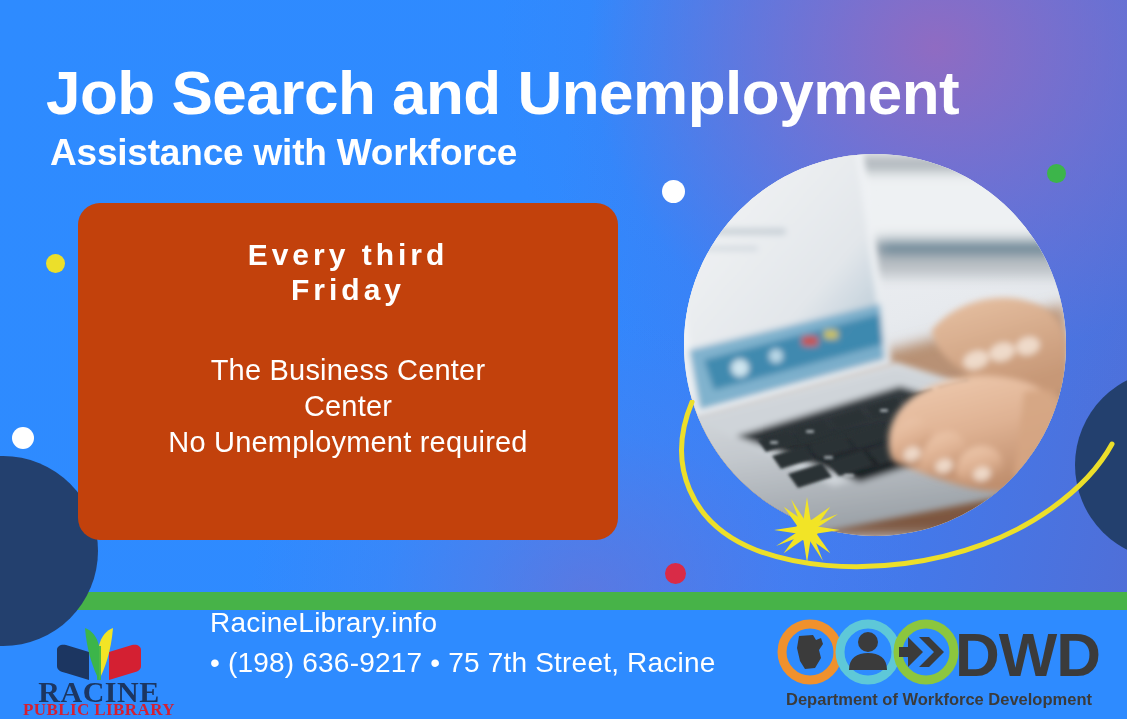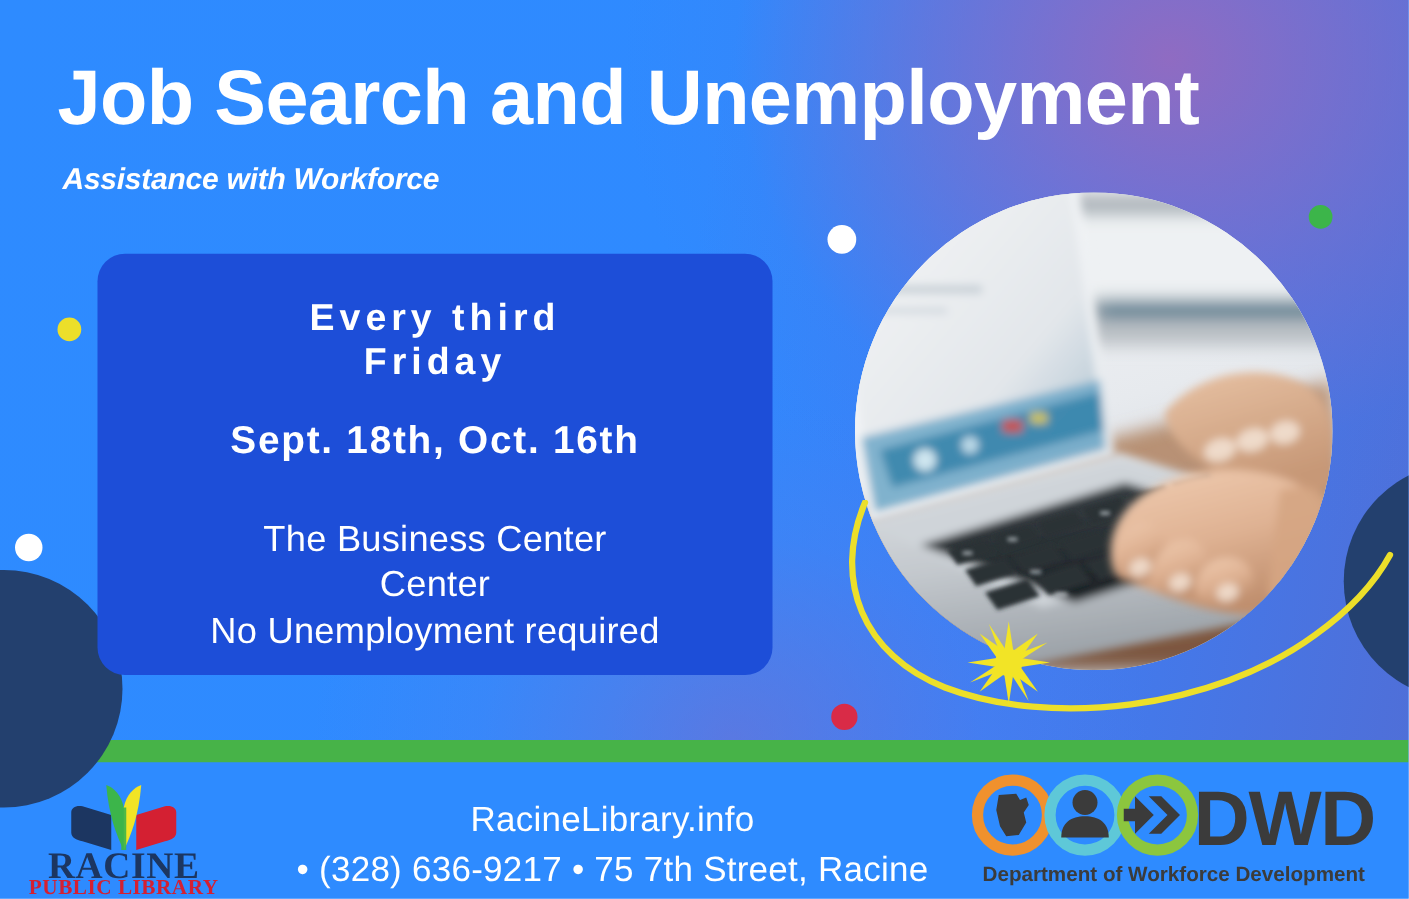--- a/index.html
+++ b/index.html
@@ -59,50 +59,49 @@
   .dot-yellow  { left: 46px;  top: 254px; width: 19px; height: 19px; background: #ecdf2a; }
   .dot-white-l { left: 12px;  top: 427px; width: 22px; height: 22px; background: #ffffff; }
   .dot-white-m { left: 662px; top: 180px; width: 23px; height: 23px; background: #ffffff; }
   .dot-red     { left: 665px; top: 563px; width: 21px; height: 21px; background: #d92b47; }
   .dot-green   { left: 1047px; top: 164px; width: 19px; height: 19px; background: #3cb54a; }
 
   
   .headline-wrap {
     position: absolute;
     left: 46px;
-    top: 48px;
+    top: 62px;
     width: 1030px;
   }
   .headline {
     margin: 0;
     color: #ffffff;
     font-size: 62px;
     font-weight: 700;
     letter-spacing: -0.5px;
     line-height: 1.0;
     white-space: nowrap;
   }
   .subhead {
-    margin: 22px 0 0 4px;
+    margin: 10px 0 0 4px;
     color: #ffffff;
-    font-size: 24px;
+    font-size: 37px;
     font-weight: 700;
     letter-spacing: -0.2px;
     line-height: 1.0;
-    font-style: italic;
   }
 
   
   .info-card {
     position: absolute;
     left: 78px;
     top: 203px;
     width: 540px;
     height: 337px;
-    background: #1d4ed8;
+    background: #c2410c;
     border-radius: 22px;
     box-sizing: border-box;
     padding: 26px 24px 20px;
     text-align: center;
     color: #ffffff;
   }
   .card-when {
     font-size: 30px;
     font-weight: 700;
     letter-spacing: 4px;
@@ -157,23 +156,23 @@
   .racine-logo {
     position: absolute;
     left: 13px;
     top: 612px;
     width: 172px;
     height: 104px;
   }
   .footer-contact {
     position: absolute;
     left: 210px;
-    top: 636px;
+    top: 603px;
     width: 560px;
-    text-align: center;
+    text-align: left;
     color: #ffffff;
     font-size: 28px;
     font-weight: 400;
     line-height: 1.42;
     letter-spacing: 0.2px;
   }
   .footer-line { display: block; }
   .dwd-logo {
     position: absolute;
     left: 769px;
@@ -375,21 +374,20 @@
       <circle cx="33" cy="33" r="11"></circle>
     </g>
   </svg>
 
   <div class="info-card">
     <div class="card-when">
       <span class="card-line">Every third</span>
       <span class="card-line">Friday</span>
     </div>
     <div class="card-dates">
-      <span class="card-line">Sept. 18th, Oct. 16th</span>
     </div>
     <div class="card-details">
       <span class="card-line">The Business Center</span>
       <span class="card-line">Center</span>
       <span class="card-line">No Unemployment required</span>
     </div>
   </div>
 
   <svg class="racine-logo" viewBox="0 0 172 104" aria-hidden="false">
 
@@ -397,21 +395,21 @@
     <path d="M128 38 C128 34, 124 32, 119 33 L96 40 L96 68 L119 61 C124 60, 128 58, 128 54 Z" fill="#d42032"></path>
     <path d="M86 68 C80 56, 74 40, 72 16 C78 18, 84 24, 86 34 Z" fill="#3cb54a"></path>
     <path d="M86 68 C92 56, 98 40, 100 16 C94 18, 88 24, 86 34 Z" fill="#f2e426"></path>
     <path d="M84 34 L84 68 L88 68 L88 34 Z" fill="#3cb54a" opacity="0.9"></path>
     <text x="86" y="90" text-anchor="middle" font-family="'Liberation Serif', serif" font-size="30" font-weight="700" letter-spacing="0.5" fill="#1c3661">RACINE</text>
     <text x="86" y="103" text-anchor="middle" font-family="'Liberation Serif', serif" font-size="17" font-weight="700" letter-spacing="0.4" fill="#d42032">PUBLIC LIBRARY</text>
   </svg>
 
   <div class="footer-contact">
     <span class="footer-line">RacineLibrary.info</span>
-    <span class="footer-line">• (328) 636-9217 • 75 7th Street, Racine</span>
+    <span class="footer-line">• (198) 636-9217 • 75 7th Street, Racine</span>
   </div>
 
   <svg class="dwd-logo" viewBox="0 0 340 100" aria-hidden="false">
 
     <circle cx="41" cy="38" r="28" fill="none" stroke="#f0912d" stroke-width="9"></circle>
     <path d="M30 22 L44 21 L47 26 L52 24 L54 30 L50 36 L52 44 L46 54 L36 55 L31 47 L28 34 Z" fill="#3b3b3b"></path>
 
     <circle cx="99" cy="38" r="28" fill="none" stroke="#5ec8d8" stroke-width="9"></circle>
     <circle cx="99" cy="28" r="10" fill="#3b3b3b"></circle>
     <path d="M80 56 C80 44, 88 39, 99 39 C110 39, 118 44, 118 56 Z" fill="#3b3b3b"></path>

